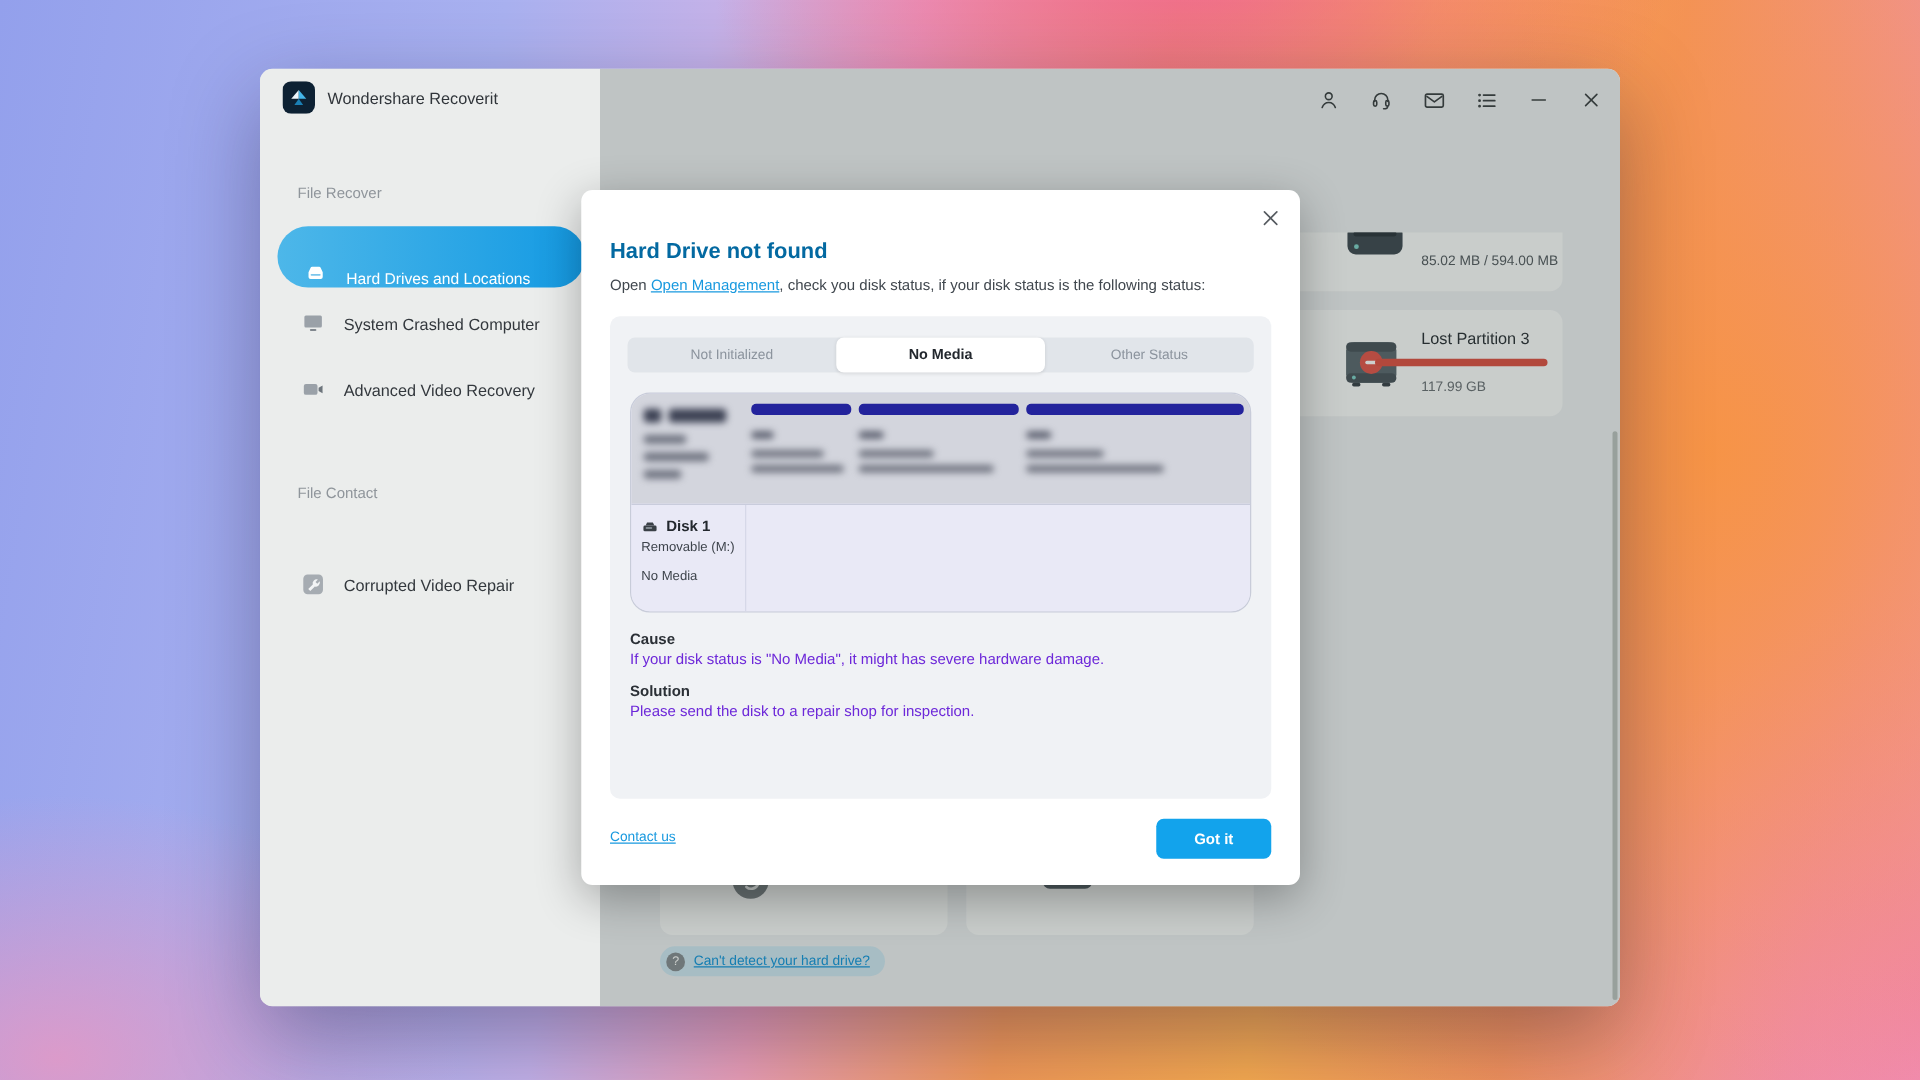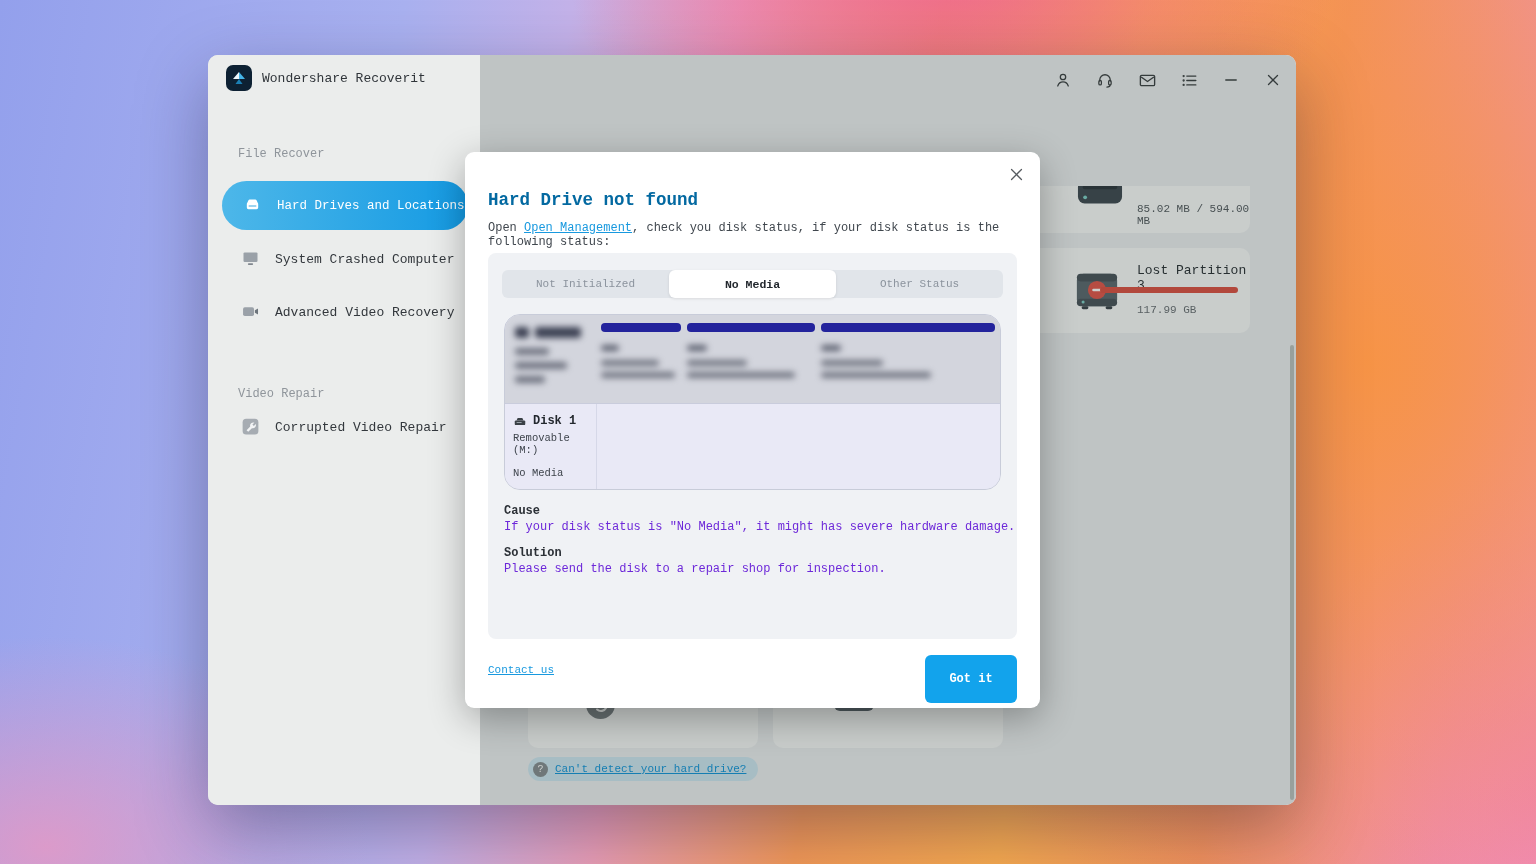--- a/index.html
+++ b/index.html
@@ -6,37 +6,36 @@
   html,body { width:1536px; height:864px; overflow:hidden;
     font-family:"Liberation Sans","DejaVu Sans",sans-serif; }
 
   .desktop { position:relative; width:1536px; height:864px;
     background:
       radial-gradient(620px 420px at 62% -4%, rgba(238,95,160,.80), transparent 62%),
       radial-gradient(760px 820px at 89% 42%, rgba(247,148,66,.92), transparent 72%),
       radial-gradient(520px 340px at 3% 98%, rgba(240,150,190,.75), transparent 62%),
       radial-gradient(420px 500px at 101% 92%, rgba(240,130,175,.85), transparent 65%),
       linear-gradient(100deg,#93a0ec 0%,#a9b1f0 24%,#c4b2e9 34%,#ea9fb7 44%,#f49a57 56%,#f8ab4f 68%,#f2925f 80%,#ee92b0 94%,#f09ac2 100%);
-    font-family: Liberation Mono, monospace;
   }
 
   .abs { position:absolute;padding-left:37px; }
 
   
   .window { position:absolute; left:208px; top:55px; width:1088px; height:750px;
     border-radius:10px; overflow:hidden; box-shadow:0 24px 70px rgba(25,20,60,.38);
     background:#ebedec; }
 
   
   .sidebar { position:absolute; left:0; top:0; width:272px; height:750px; background:#ebedec; }
   .brand { position:absolute; left:18px; top:10px; display:flex; align-items:center; gap:10px; }
   .brand-title { font-size:13px; color:#30353a; }
   .side-section { position:absolute; left:30px; font-size:12px; color:#8f959b; }
   .nav-pill { position:absolute; left:14px; top:126px; width:246px; height:49px; border-radius:25px;
-    background:linear-gradient(90deg,#4db7e9,#149ae3); display:flex; align-items:center; gap:14px;
+    background:linear-gradient(90deg,#4db7e9,#149ae3); display:flex; align-items:flex-end; gap:14px;
     padding-left:20px; color:#fff; font-size:12.5px; cursor:default; }
   .nav-item { position:absolute; left:32px; display:flex; align-items:center; gap:14px;
     font-size:13px; color:#33383d; }
   .nav-item .lbl { padding-top:1px; }
 
   
   .content { position:absolute; left:272px; top:0; width:816px; height:750px; background:#eef0f2; }
   .winctrl { position:absolute; top:12px; right:8px; display:flex; align-items:center; gap:12px; }
   .winctrl .wcbtn { width:30px; height:26px; display:flex; align-items:center; justify-content:center; }
 
@@ -87,21 +86,21 @@
     border-right:1px solid #d6d8e8; padding:10px 8px; }
   .d1-name-row { display:flex; align-items:center; gap:6px; }
   .d1-name { font-size:12px; font-weight:700; color:#23282e; }
   .d1-sub { font-size:10.5px; color:#3e444c; margin-top:4px; }
   .d1-status { font-size:10.5px; color:#3e444c; margin-top:11px; }
 
   .sec-head { position:absolute; left:16px; font-size:12px; font-weight:700; color:#2b3036; }
   .sec-body { position:absolute; left:16px; font-size:12px; color:#6d28d9; }
 
   .contact { position:absolute; left:23px; top:512px; font-size:11px; color:#1899df; text-decoration:underline; }
-  .gotit { position:absolute; right:23px; top:503px; width:92px; height:48px; border:none;
+  .gotit { position:absolute; right:23px; top:503px; width:92px; height:32px; border:none;
     background:#12a3ec; color:#fff; font-size:12px; font-weight:700; border-radius:6px;
     font-family:inherit; cursor:pointer;margin-left:42px; }
 
   svg { display:block; }
 </style>
 </head>
 <body>
 
 <div class="desktop">
   <div class="window">
@@ -144,23 +143,23 @@
       <div class="nav-item" style="top:246px;">
         <span>
           <svg width="21" height="21" viewBox="0 0 24 24">
             <rect x="3.5" y="7" width="12.5" height="10" rx="2" fill="#9aa1a8"></rect>
             <path d="M17 10.6l3.6-2.1v7l-3.6-2.1z" fill="#6d757c"></path>
           </svg>
         </span>
         <span class="lbl">Advanced Video Recovery</span>
       </div>
 
-      <div class="side-section" style="top:332px;">Video Repair</div>
-
-      <div class="nav-item" style="top:361px;">
+      <div class="side-section" style="top:332px;">File Contact</div>
+
+      <div class="nav-item" style="top:402px;">
         <span>
           <svg width="21" height="21" viewBox="0 0 24 24">
             <rect x="3" y="3" width="18" height="18" rx="4" fill="#a6acb2"></rect>
             <path d="M16.4 7.6a3.6 3.6 0 0 0-4.7 4.4l-4.2 4.2 1.9 1.9 4.2-4.2a3.6 3.6 0 0 0 4.4-4.7l-2.2 2.2-1.6-1.6z" fill="#f2f4f5"></path>
           </svg>
         </span>
         <span class="lbl">Corrupted Video Repair</span>
       </div>
     </div>
 

